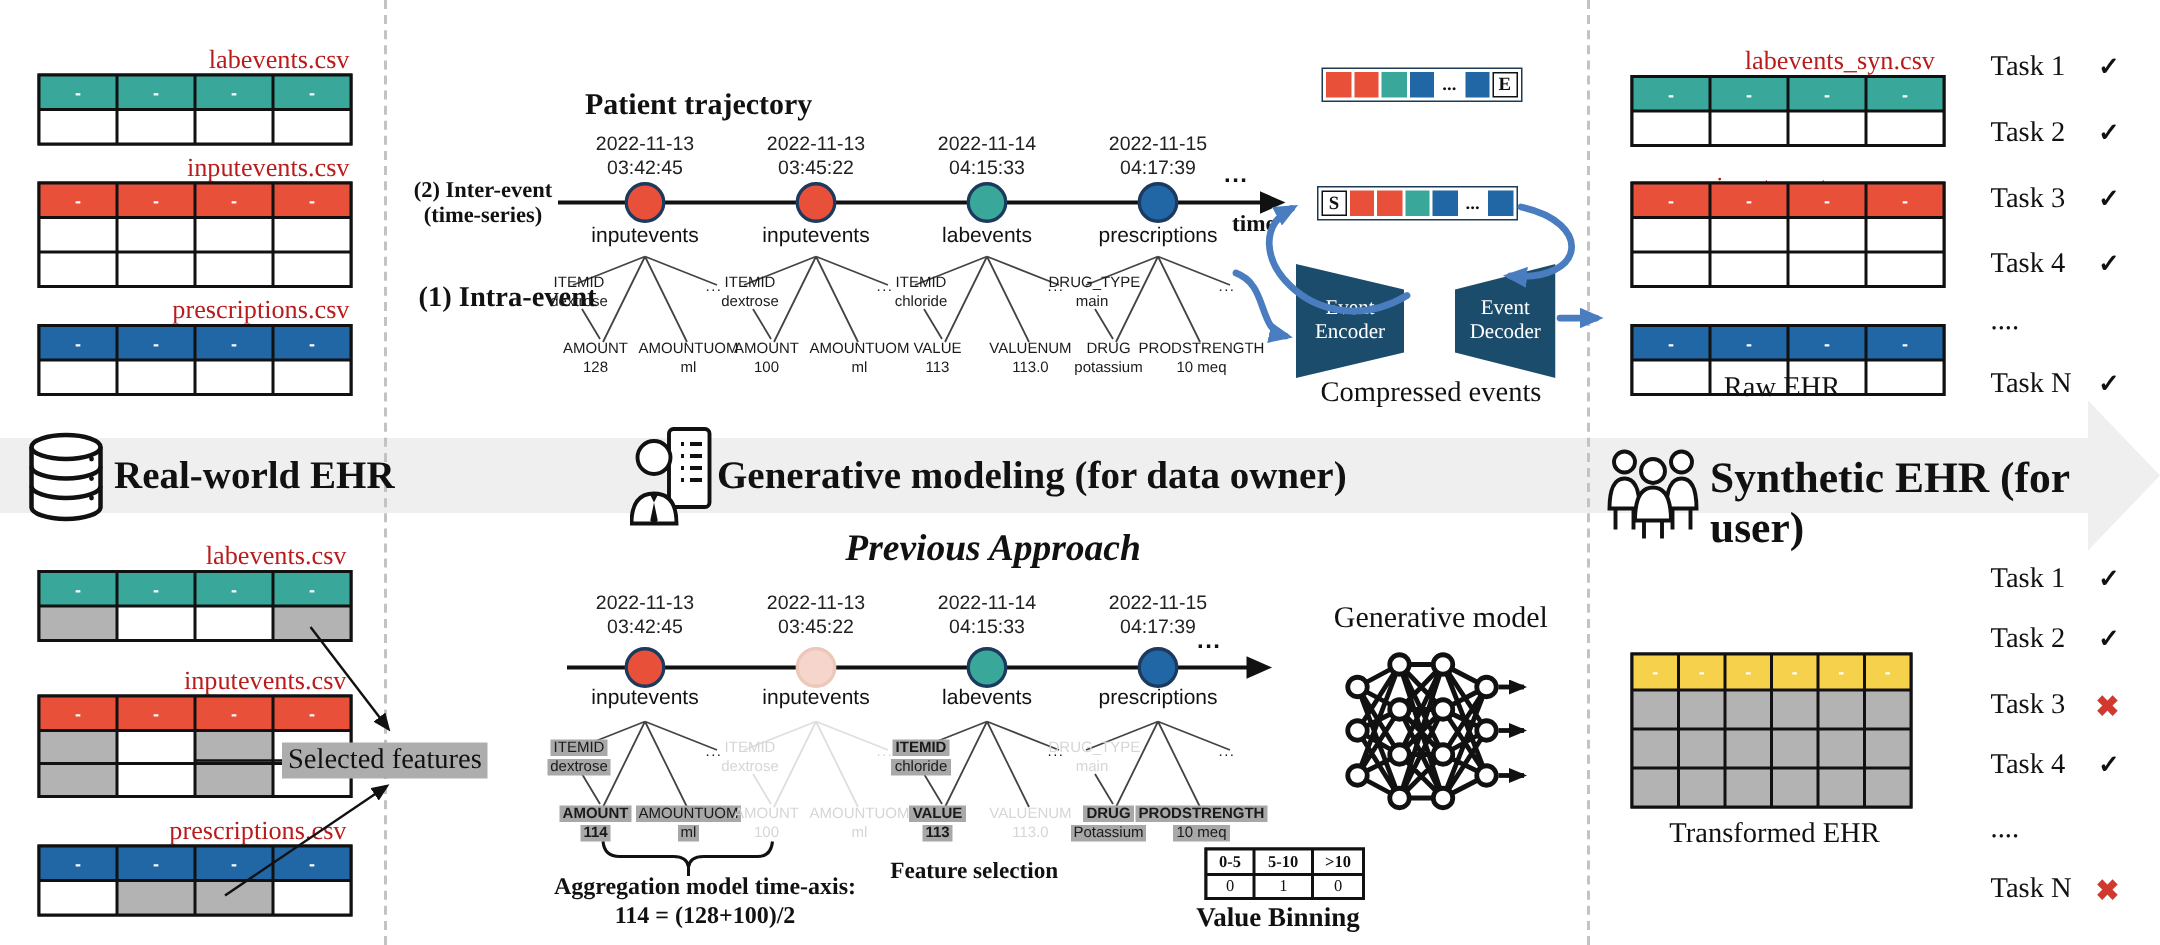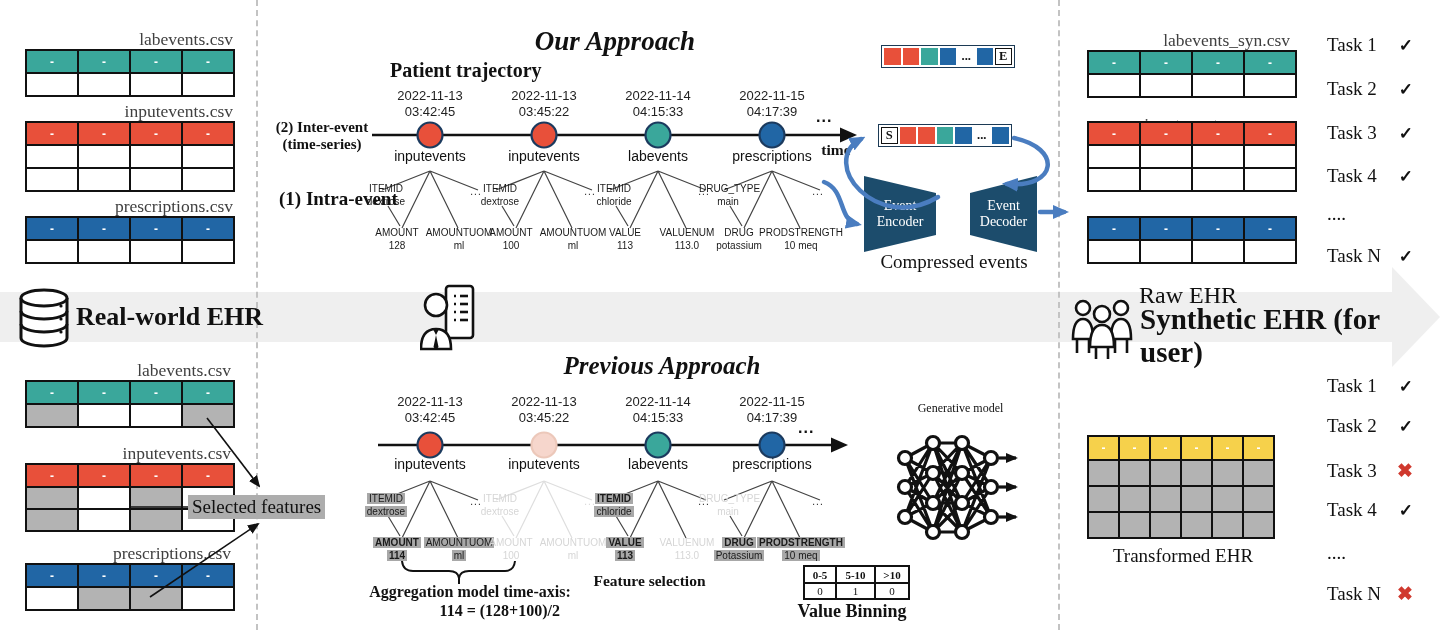--- a/index.html
+++ b/index.html
@@ -16,23 +16,23 @@
   .band-head{left:1392px;top:267px;width:0;height:0;border-top:50px solid transparent;
              border-bottom:50px solid transparent;border-left:48px solid #EFEFEF;z-index:0;}
   .vdash{top:0;height:630px;width:0;border-left:2.5px dashed #C3C3C3;z-index:1;}
   
   .g{position:absolute;display:grid;gap:2px;background:#111;border:2px solid #111;z-index:2;}
   .g>div{background:#fff;display:flex;align-items:center;justify-content:center;
          color:#fff;font:bold 12px "Liberation Sans",sans-serif;}
   .teal>div.h{background:#3AA79B;} .red>div.h{background:#E8503A;}
   .blue>div.h{background:#2166A5;} .yel>div.h{background:#F6D14B;}
   .g>div.gc{background:#B3B3B3;}
-  .ttl{position:absolute;font:17.5px "Liberation Serif",serif;color:#404040;z-index:2;}
+  .ttl{position:absolute;font:17.5px "Liberation Serif",serif;color:#b91c1c;z-index:2;}
   
-  .task{position:absolute;width:86px;display:flex;justify-content:space-between;align-items:flex-end;z-index:2;}
+  .task{position:absolute;width:86px;display:flex;justify-content:space-between;align-items:flex-start;z-index:2;}
   .task .lbl{font:19px "Liberation Serif",serif;color:#111;}
   .task .mark{font:bold 17px "Liberation Sans",sans-serif;color:#111;}
   .task .mark.bad{color:#D0392E;font-size:19px;}
   
   .tree{position:absolute;width:150px;height:95px;z-index:2;}
   .tree svg.fan{position:absolute;left:0;top:0;width:150px;height:95px;}
   .fan path{stroke:#444;stroke-width:1.2;fill:none;}
   .fan.faded path{stroke:#DEDEDE;}
   .tl{position:absolute;font:10px/12.5px "Liberation Sans",sans-serif;color:#1a1a1a;text-align:center;}
   .hl{background:#A8A8A8;padding:0 2px;}
@@ -127,40 +127,40 @@
         <line x1="40" y1="21" x2="48" y2="21"></line>
       <line x1="34" y1="29" x2="36" y2="29"></line>
         <line x1="40" y1="29" x2="48" y2="29"></line>
       <line x1="34" y1="37" x2="36" y2="37"></line>
         <line x1="40" y1="37" x2="48" y2="37"></line>
       <circle cx="16" cy="22" r="11"></circle>
       <path d="M1,66 q0,-20 15,-20 q15,0 15,20 z"></path>
       <path d="M13,46 l3,6 l3,-6 M16,52 l-2.5,12 l2.5,3 l2.5,-3 z" fill="#111" stroke="none"></path>
     </g>
   </svg>
+  <div class="abs ser b" style="left:478px;top:302px;font-size:26px;z-index:2;">Generative modeling (for data owner)</div>
 
   <svg class="abs" style="left:1070px;top:295px;z-index:2;" width="64" height="66" viewBox="0 0 64 66">
     <g fill="#fff" stroke="#111" stroke-width="2.6">
       <circle cx="13" cy="13" r="7"></circle>
         <circle cx="51" cy="13" r="7"></circle>
       <path d="M3,44 q0,-20 10,-20 q10,0 10,20 z"></path>
       <path d="M41,44 q0,-20 10,-20 q10,0 10,20 z"></path>
       <line x1="7" y1="44" x2="7" y2="58"></line>
         <line x1="19" y1="44" x2="19" y2="58"></line>
       <line x1="45" y1="44" x2="45" y2="58"></line>
         <line x1="57" y1="44" x2="57" y2="58"></line>
       <circle cx="32" cy="19" r="8"></circle>
       <path d="M20,52 q0,-22 12,-22 q12,0 12,22 z"></path>
       <line x1="26" y1="52" x2="26" y2="64"></line>
         <line x1="38" y1="52" x2="38" y2="64"></line>
     </g>
   </svg>
   <div class="abs ser b" style="left:1140px;top:303px;font-size:29px;z-index:2;">Synthetic EHR (for user)</div>
 
-  <div class="abs ser b i ctr" style="left:465px;top:26px;width:300px;font-size:27px;z-index:2;">Our Approach</div>
   <div class="abs ser b" style="left:390px;top:59px;font-size:20px;z-index:2;">Patient trajectory</div>
   <div class="abs ser b ctr" style="left:268px;top:119px;width:108px;font-size:15px;line-height:17px;z-index:2;">
     <div>(2) Inter-event</div>
     <div>(time-series)</div>
   </div>
   <div class="abs ser b" style="left:279px;top:188px;font-size:19px;z-index:2;">(1) Intra-event</div>
   <div class="abs b" style="left:816px;top:108px;font-size:16px;letter-spacing:1px;z-index:2;">...</div>
   <div class="abs ser b" style="left:812px;top:141px;width:48px;text-align:center;font-size:15.5px;z-index:2;">time</div>
 
   <div class="dt" style="left:385px;top:88px;">
@@ -386,33 +386,33 @@
         <div><span class="hl b">DRUG</span></div>
         <div><span class="hl">Potassium</span></div>
       </div>
     <div class="tl" style="left:60px;top:61px;width:88px">
         <div><span class="hl b">PRODSTRENGTH</span></div>
         <div><span class="hl">10 meq</span></div>
       </div>
   </div>
 
   <div class="abs ser b ctr" style="left:355px;top:583px;width:230px;font-size:16px;z-index:2;">Aggregation model time-axis:</div>
-  <div class="abs ser b ctr" style="left:380px;top:602px;width:180px;font-size:16px;z-index:2;text-align:right;">114 = (128+100)/2</div>
+  <div class="abs ser b ctr" style="left:380px;top:602px;width:180px;font-size:16px;z-index:2;">114 = (128+100)/2</div>
   <div class="abs ser b ctr" style="left:577px;top:572px;width:145px;font-size:15.5px;z-index:2;">Feature selection</div>
 
   <div class="vb" style="left:803px;top:565px;grid-template-rows:15px 14px;">
     <div>0-5</div>
     <div>5-10</div>
     <div>&gt;10</div>
     <div class="val">0</div>
     <div class="val">1</div>
     <div class="val">0</div>
   </div>
   <div class="abs ser b ctr" style="left:788px;top:601px;width:128px;font-size:18px;z-index:2;">Value Binning</div>
-  <div class="abs ser ctr" style="left:883px;top:401px;width:155px;font-size:12px;z-index:2;">Generative model</div>
+  <div class="abs ser ctr" style="left:883px;top:401px;width:155px;font-size:20px;z-index:2;">Generative model</div>
 
   <div class="ttl rt" style="left:1117px;top:30px;width:173px;">labevents_syn.csv</div>
   <div class="g teal" style="left:1087px;top:50px;grid-template-columns:repeat(4,50px);grid-template-rows:21px 21px;">
     <div class="h">-</div>
       <div class="h">-</div>
       <div class="h">-</div>
       <div class="h">-</div>
     <div></div>
       <div></div>
       <div></div>
@@ -436,21 +436,21 @@
   <div class="g blue" style="left:1087px;top:216px;grid-template-columns:repeat(4,50px);grid-template-rows:21px 21px;">
     <div class="h">-</div>
       <div class="h">-</div>
       <div class="h">-</div>
       <div class="h">-</div>
     <div></div>
       <div></div>
       <div></div>
       <div></div>
   </div>
-  <div class="abs ser ctr" style="left:1113px;top:282px;width:150px;font-size:24px;z-index:2;">Raw EHR</div>
+  <div class="abs ser ctr" style="left:1113px;top:248px;width:150px;font-size:19px;z-index:2;">Raw EHR</div>
 
   <div class="task" style="left:1327px;top:34px;">
       <span class="lbl">Task 1</span>
       <span class="mark">✓</span>
     </div>
   <div class="task" style="left:1327px;top:78px;">
       <span class="lbl">Task 2</span>
       <span class="mark">✓</span>
     </div>
   <div class="task" style="left:1327px;top:122px;">

